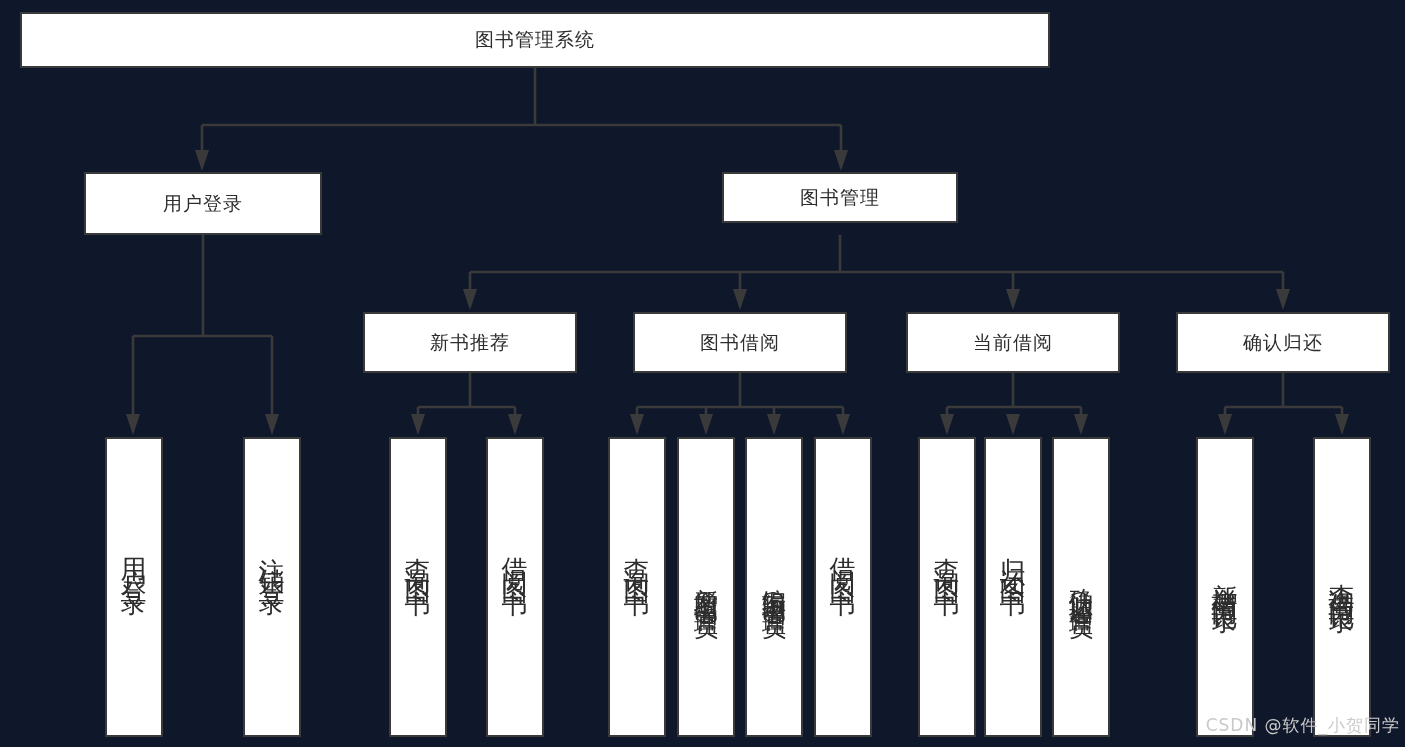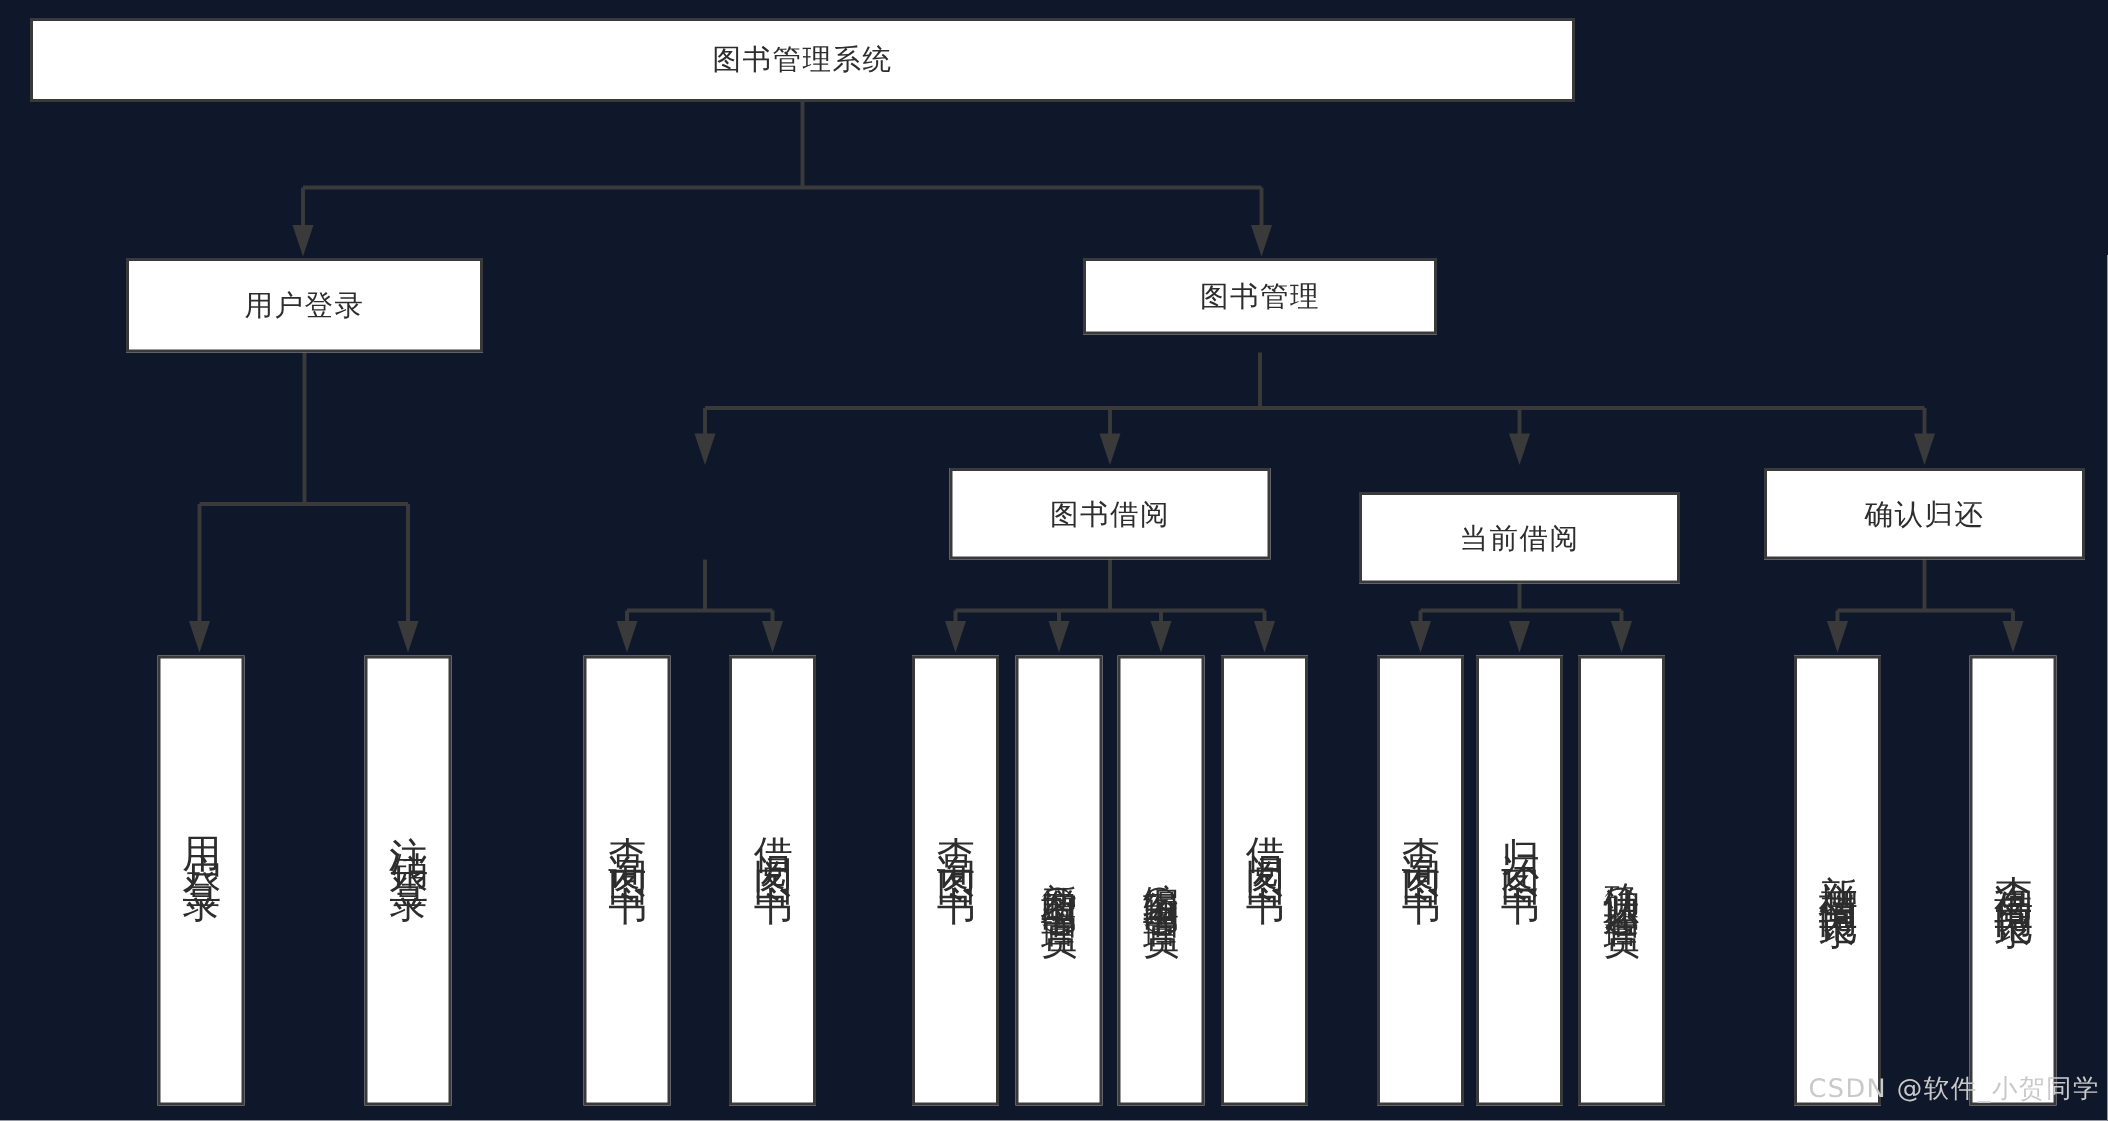--- a/index.html
+++ b/index.html
@@ -71,24 +71,27 @@
     <span>图书管理系统</span>
   </div>
 
   <div class="box h" style="left: 84px; top: 172px; width: 238px; height: 63px; background: rgb(255, 255, 255); border-color: rgb(58, 58, 58);">
     <span>用户登录</span>
   </div>
   <div class="box h" style="left: 722px; top: 172px; width: 236px; height: 51px; background: rgb(255, 255, 255); border-color: rgb(58, 58, 58);">
     <span>图书管理</span>
   </div>
 
+  <div class="box h" style="left: 363px; top: 312px; width: 214px; height: 61px; background: rgb(255, 255, 255); border-color: rgb(58, 58, 58);">
+    <span>新书推荐</span>
+  </div>
   <div class="box h" style="left: 633px; top: 312px; width: 214px; height: 61px; background: rgb(255, 255, 255); border-color: rgb(58, 58, 58); align-items: center;">
     <span>图书借阅</span>
   </div>
-  <div class="box h" style="left: 906px; top: 328px; width: 214px; height: 61px; background: rgb(255, 255, 255); border-color: rgb(58, 58, 58);">
+  <div class="box h" style="left: 906px; top: 312px; width: 214px; height: 61px; background: rgb(255, 255, 255); border-color: rgb(58, 58, 58);">
     <span>当前借阅</span>
   </div>
   <div class="box h" style="left: 1176px; top: 312px; width: 214px; height: 61px; background: rgb(255, 255, 255); border-color: rgb(58, 58, 58);">
     <span>确认归还</span>
   </div>
 
   <div class="box v ls4" style="left: 105px; top: 437px; width: 58px; height: 300px; background: rgb(255, 255, 255); border-color: rgb(58, 58, 58);">
     <span>用户登录</span>
   </div>
   <div class="box v ls4" style="left: 243px; top: 437px; width: 58px; height: 300px; background: rgb(255, 255, 255); border-color: rgb(58, 58, 58);">

